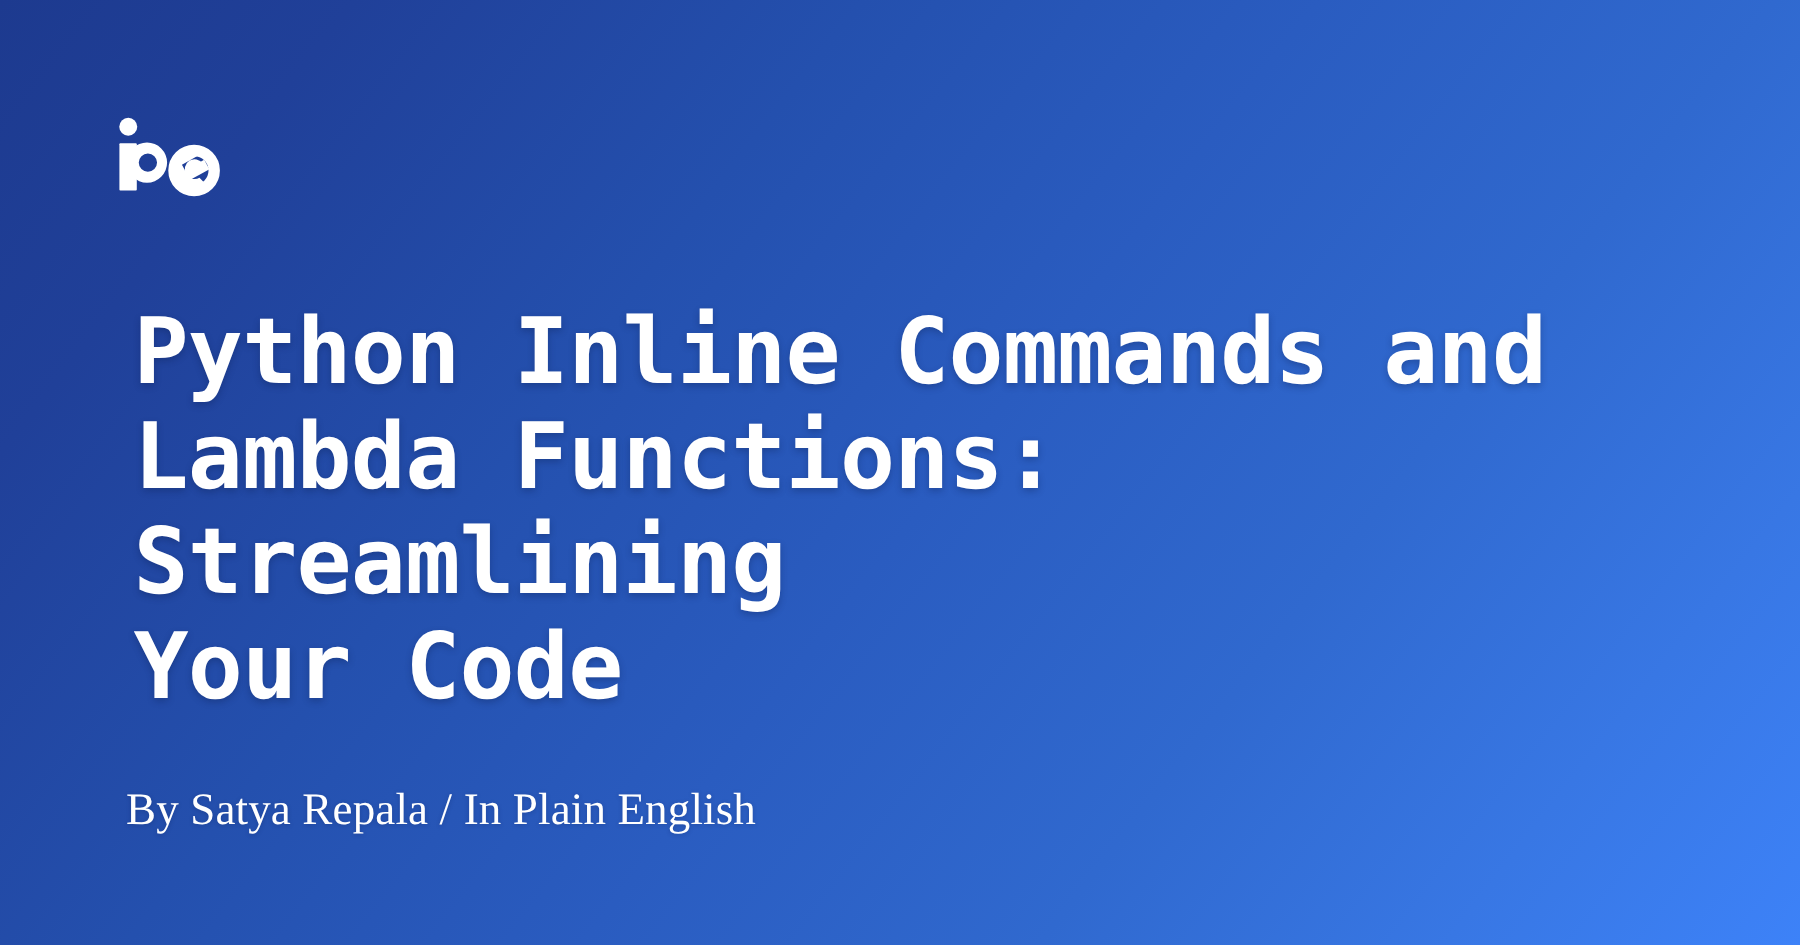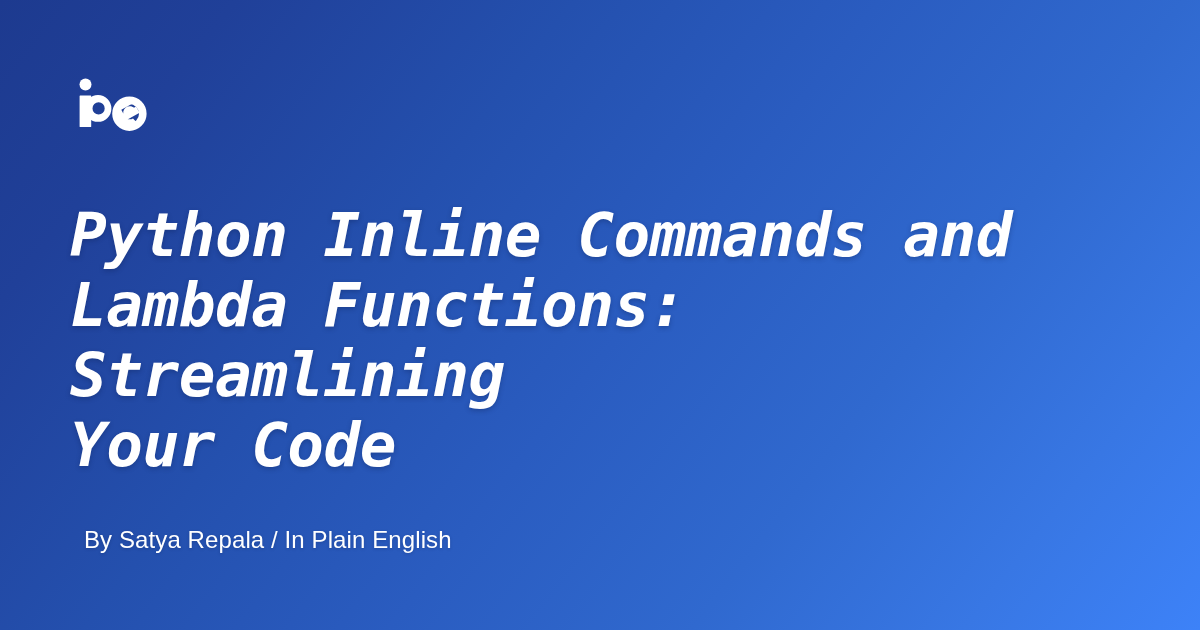--- a/index.html
+++ b/index.html
@@ -40,47 +40,46 @@
   .logo svg {
     display: block;
     width: 72px;
     height: 50px;
     overflow: visible;
   }
 
   
   .title-block {
     position: absolute;
-    left: 70px;
+    left: 89px;
     top: 200px;
     width: 1060px;
-    font-style: italic;
   }
 
   .title {
     margin: 0;
     font-family: "DejaVu Sans Mono", "Liberation Mono", monospace;
     font-weight: 700;
     font-size: 61px;
     line-height: 70px;
     letter-spacing: -0.5px;
     color: #ffffff;
     white-space: pre-wrap;
     text-shadow: 0 2px 5px rgba(10, 28, 74, 0.30);
   }
 
   
   .byline {
     position: absolute;
     left: 84px;
     top: 524px;
     margin: 0;
-    font-family: Liberation Sans, sans-serif;
+    font-family: Liberation Serif, serif;
     font-weight: 400;
-    font-size: 24px;
+    font-size: 30px;
     line-height: 32px;
     letter-spacing: 0.1px;
     color: #ffffff;
     text-shadow: 0 1px 3px rgba(10, 28, 74, 0.25);
   }
 </style>
 </head>
 <body>
 
 <div class="card">

